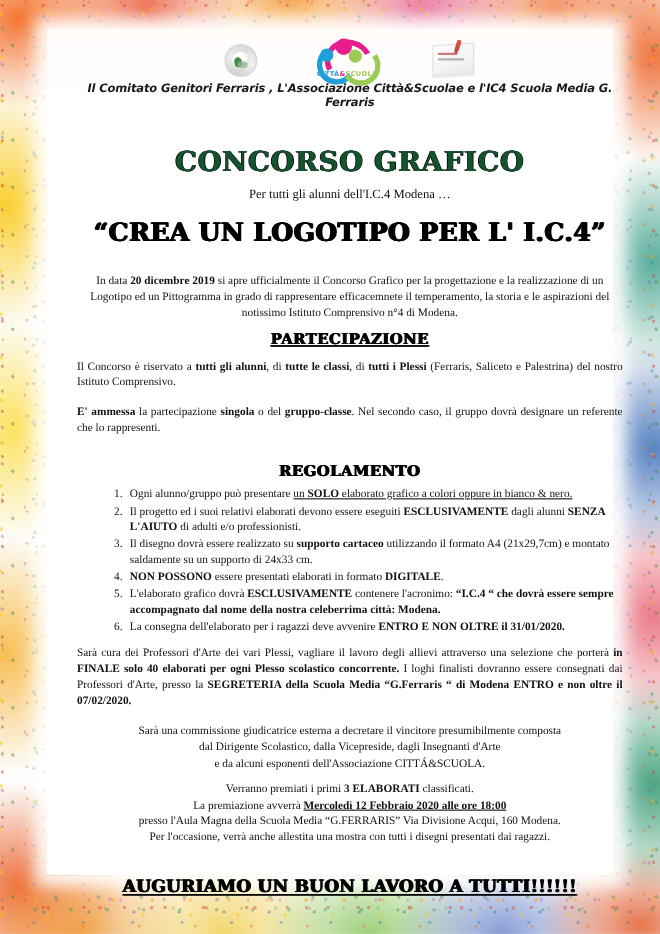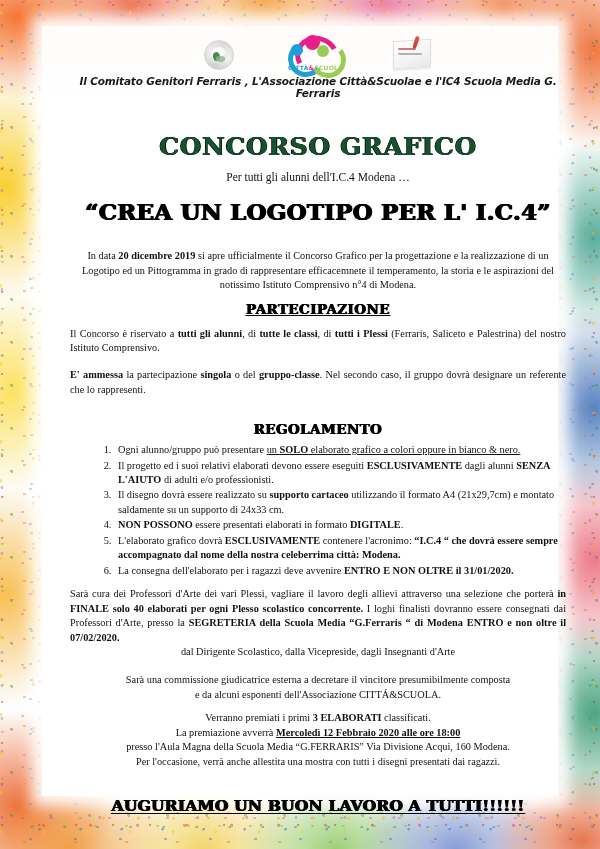--- a/index.html
+++ b/index.html
@@ -342,22 +342,22 @@
         <li>Ogni alunno/gruppo può presentare <u>un </u><u><b>SOLO</b></u><u> elaborato grafico a colori oppure in bianco &amp; nero.</u></li>
         <li>Il progetto ed i suoi relativi elaborati devono essere eseguiti <b>ESCLUSIVAMENTE</b> dagli alunni <b>SENZA L'AIUTO</b> di adulti e/o professionisti.</li>
         <li>Il disegno dovrà essere realizzato su <b>supporto cartaceo</b> utilizzando il formato A4 (21x29,7cm) e montato saldamente su un supporto di 24x33 cm.</li>
         <li><b>NON POSSONO</b> essere presentati elaborati in formato <b>DIGITALE</b>.</li>
         <li>L'elaborato grafico dovrà <b>ESCLUSIVAMENTE</b> contenere  l'acronimo: <b>“I.C.4 “ che dovrà essere sempre accompagnato dal nome della nostra celeberrima città: Modena.</b></li>
         <li>La consegna dell'elaborato per i ragazzi  deve avvenire <b>ENTRO E NON OLTRE il 31/01/2020.</b></li>
       </ol>
 
     <div class="body-block justify" style="margin-top:9px;">Sarà cura dei Professori d'Arte dei vari Plessi, vagliare il lavoro degli allievi attraverso una selezione che porterà <b>in FINALE solo 40 elaborati per ogni Plesso scolastico concorrente.</b> I loghi finalisti dovranno essere consegnati dai Professori d'Arte, presso la <b>SEGRETERIA della Scuola Media “G.Ferraris “ di Modena ENTRO e non oltre il 07/02/2020.</b></div>
 
+    <div class="body-block center" style="margin-top:13px;">Sarà una commissione giudicatrice esterna a decretare il vincitore presumibilmente composta</div>
     <div class="body-block center">dal Dirigente Scolastico, dalla Vicepreside, dagli Insegnanti d'Arte</div>
-    <div class="body-block center" style="margin-top:13px;">Sarà una commissione giudicatrice esterna a decretare il vincitore presumibilmente composta</div>
     <div class="body-block center">e da alcuni esponenti dell'Associazione CITTÁ&amp;SCUOLA.</div>
 
     <div class="body-block center" style="margin-top:9px;">Verranno premiati i primi <b>3 ELABORATI</b> classificati.</div>
     <div class="body-block center">La premiazione avverrà <u><b>Mercoledì 12 Febbraio 2020 alle ore 18:00</b></u></div>
     <div class="body-block center">presso l'Aula Magna della Scuola Media “G.FERRARIS” Via Divisione Acqui, 160 Modena.</div>
     <div class="body-block center" style="margin-top:0;">Per l'occasione, verrà anche allestita una mostra con tutti i disegni presentati dai ragazzi.</div>
 
     <div class="closing" style="margin-top:26px;">AUGURIAMO UN BUON LAVORO A TUTTI!!!!!!</div>
 
   </div>

